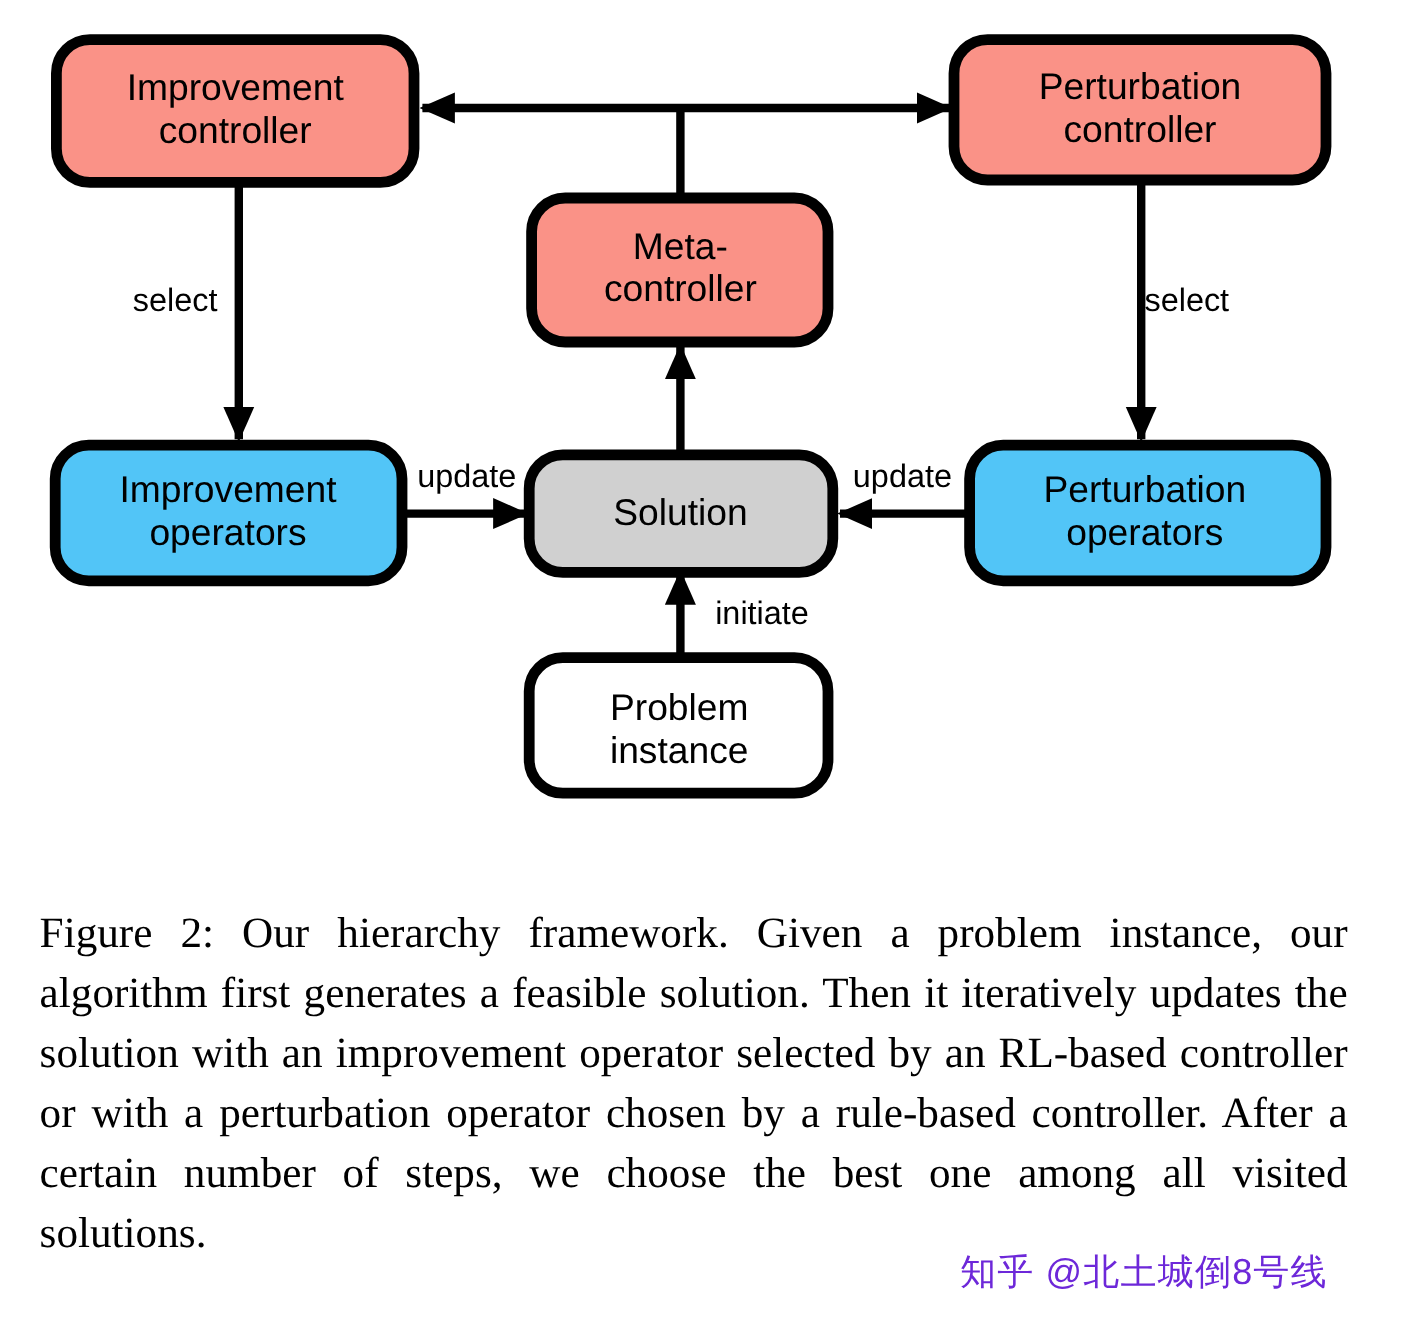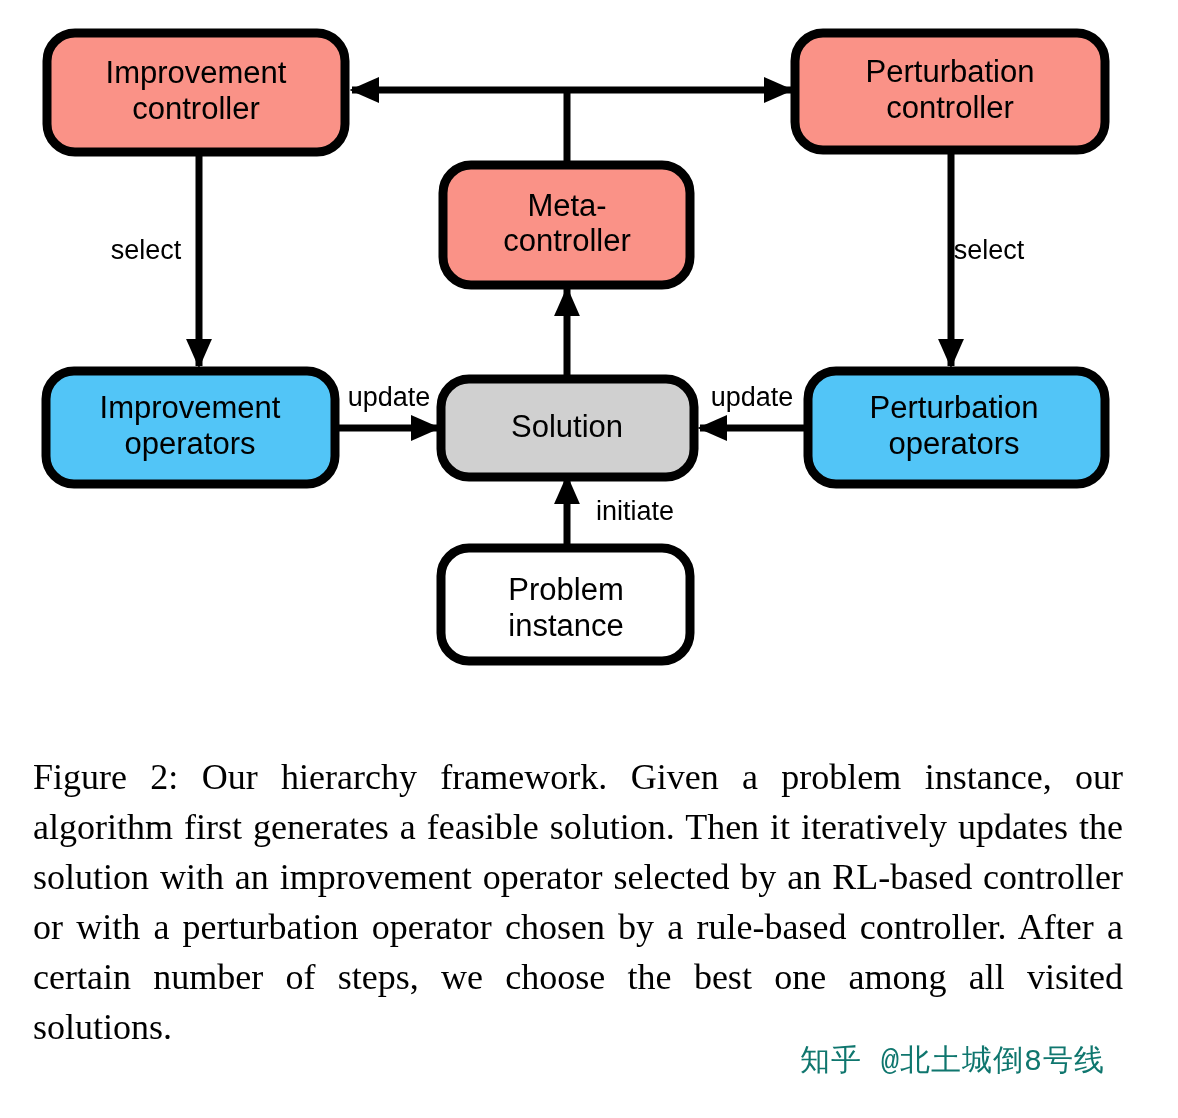--- a/index.html
+++ b/index.html
@@ -60,23 +60,23 @@
     color: #000000;
     text-align: justify;
     text-justify: inter-word;
     -moz-text-align-last: left;
     text-align-last: left;
   }
   #watermark {
     position: absolute;
     left: 800px;
     top: 1040px;
-    font-family: Liberation Mono, monospace;
+    font-family: Liberation Sans, sans-serif;
     font-size: 30px;
-    color: #0f766e;
+    color: #6d28d9;
     white-space: nowrap;
     letter-spacing: 1px;
   }
 </style>
 </head>
 <body>
 
 <div id="figure-area">
   <svg id="figure-svg" viewBox="0 0 1178 710" xmlns="http://www.w3.org/2000/svg">
 

